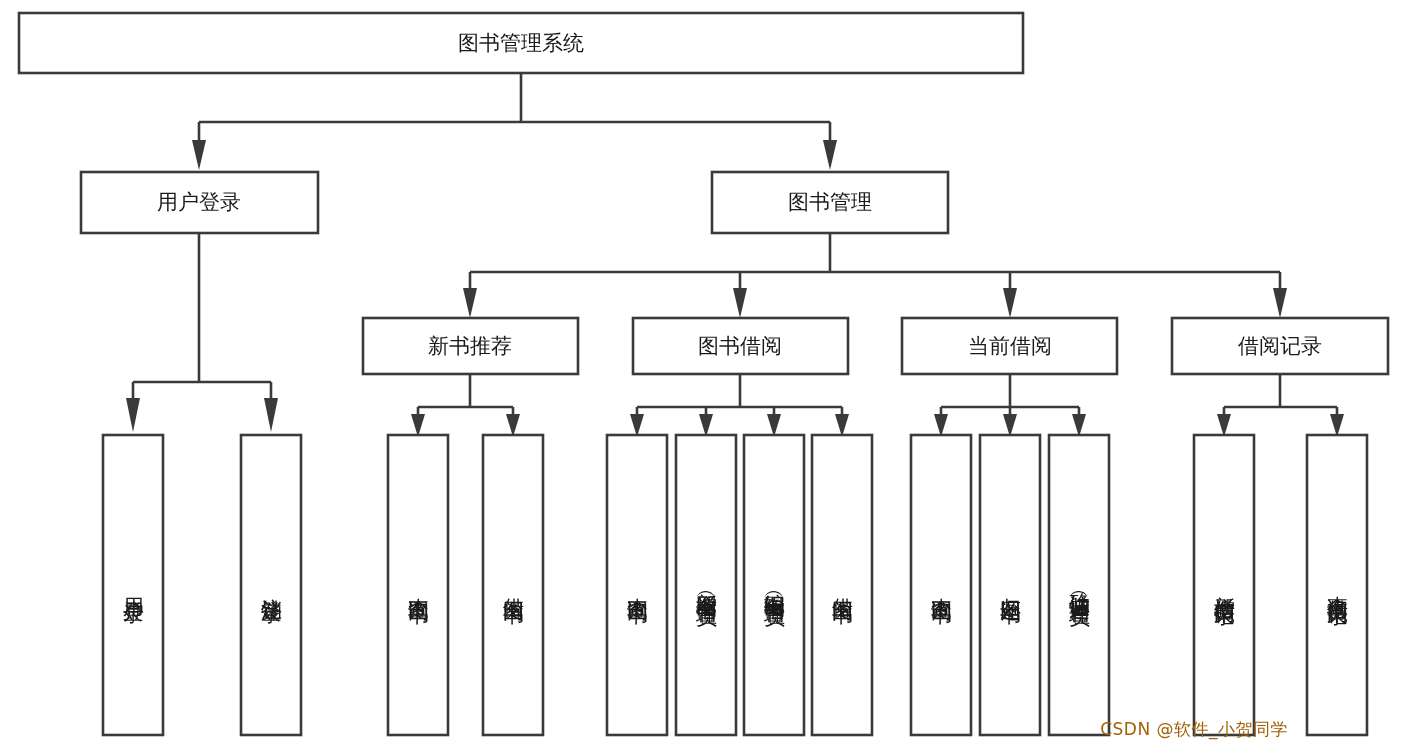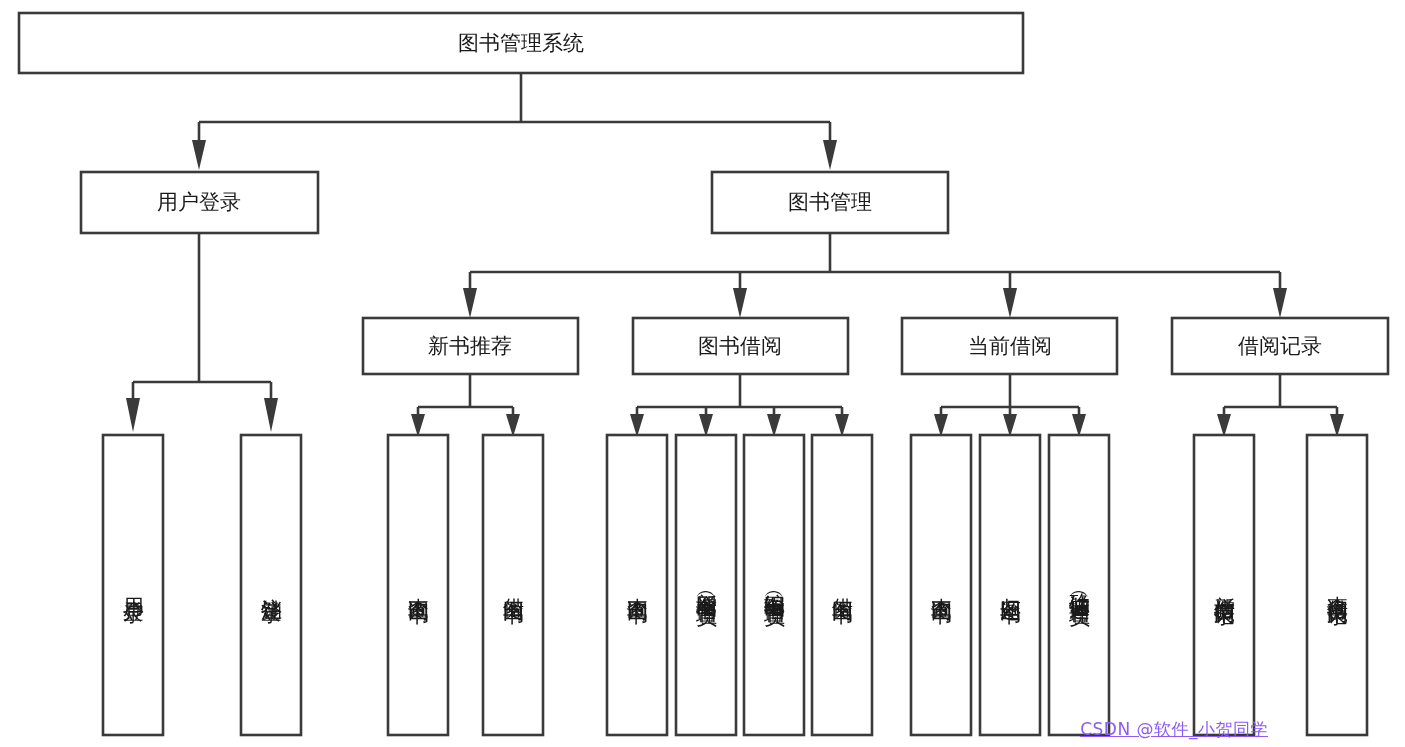--- a/index.html
+++ b/index.html
@@ -62,29 +62,28 @@
     font-family: "DejaVu Sans", "Liberation Sans", sans-serif;
     font-size: 21px;
     line-height: 1.18;
     letter-spacing: 2px;
     color: #1a1a1a;
     white-space: nowrap;
     text-align: center;
   }
   .watermark {
     position: absolute;
-    right: 20px;
+    right: 0;
     bottom: 6px;
     font-family: "DejaVu Sans", "Liberation Sans", sans-serif;
     font-size: 17px;
-    color: #8b5cf6;
+    color: #a16207;
     letter-spacing: 0.5px;
     user-select: none;
     white-space: nowrap;
-    text-decoration: underline;
   }
 </style>
 </head>
 <body>
 
 <div id="diagram-root">
   <svg class="flow" viewBox="0 0 1405 747">
 
     <g>
 

